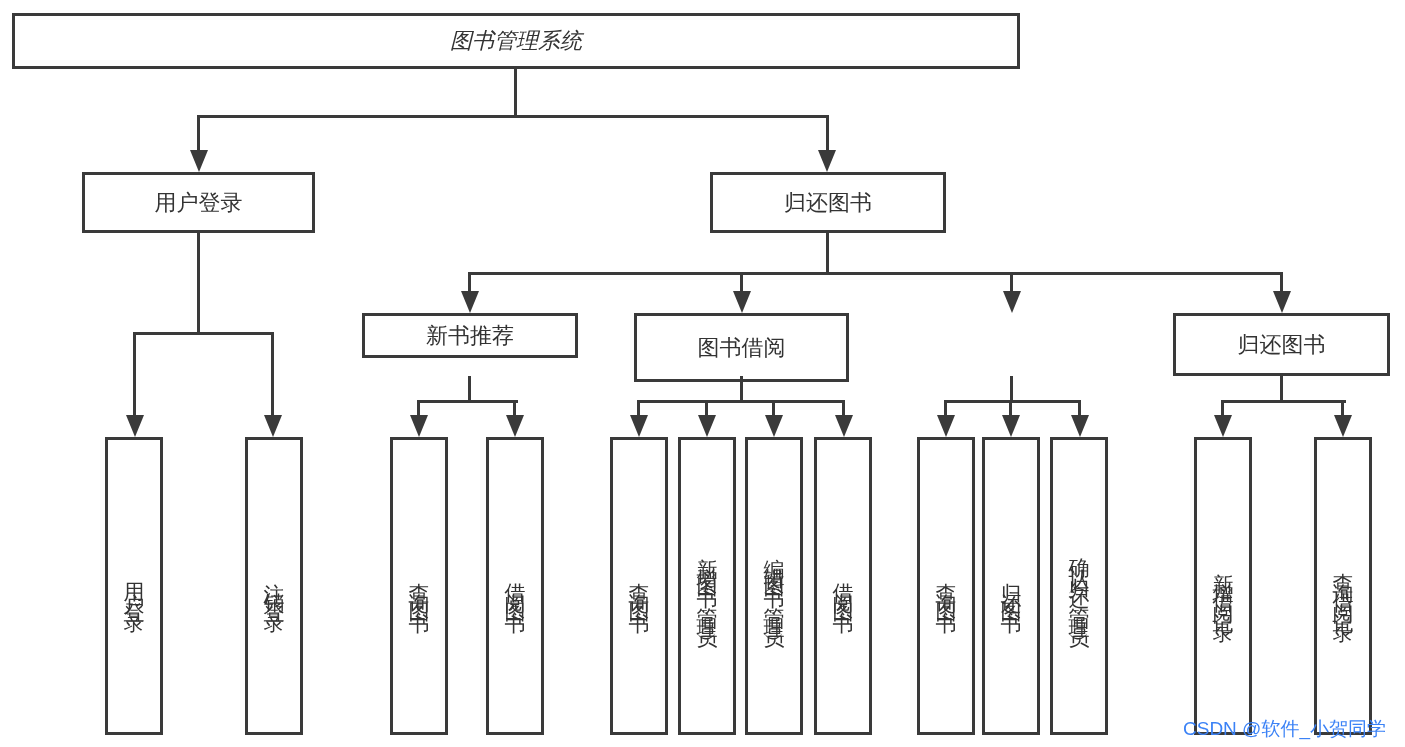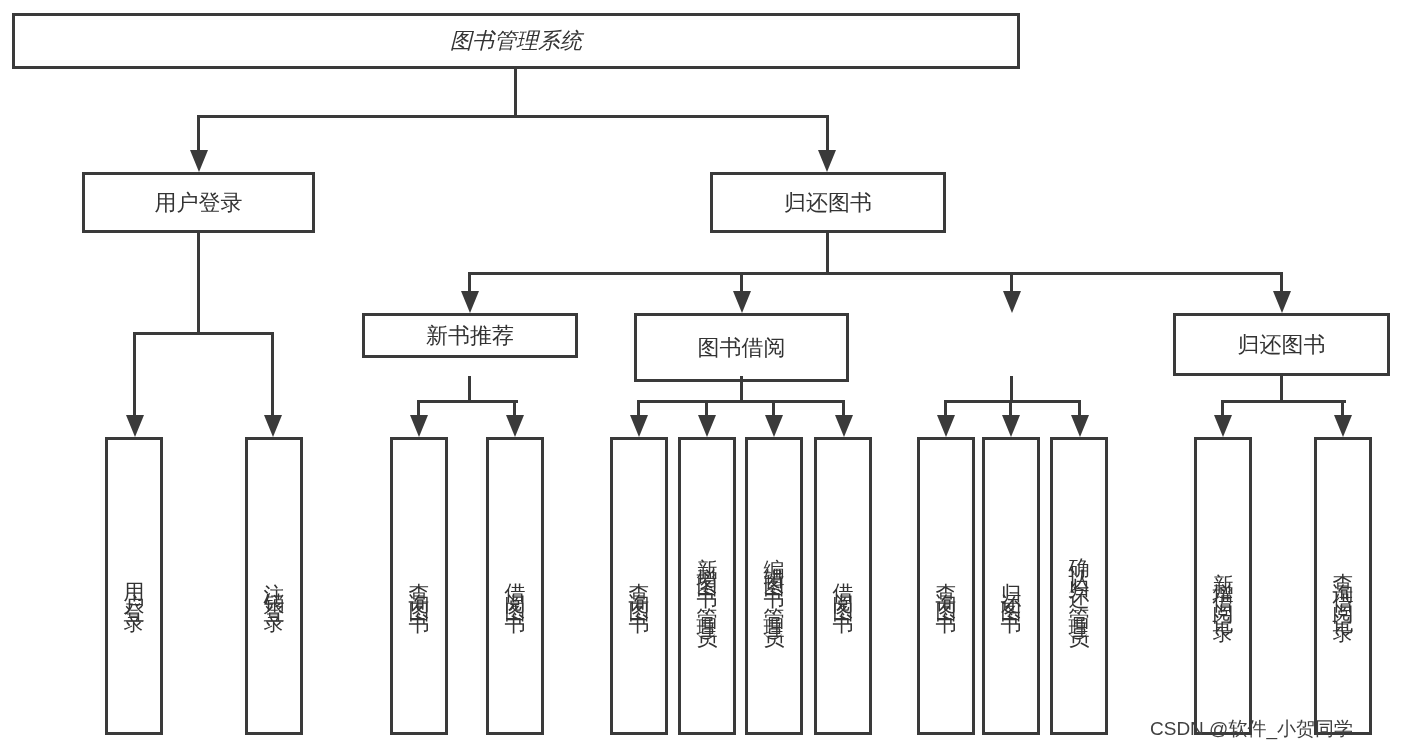--- a/index.html
+++ b/index.html
@@ -25,22 +25,22 @@
   .hline,.vline{position:absolute;background:#3a3a3a;}
   .hline{height:3px;}
   .vline{width:3px;}
   .arrow{
     position:absolute;width:0;height:0;
     border-left:9px solid transparent;
     border-right:9px solid transparent;
     border-top:22px solid #3a3a3a;
   }
   .watermark{
-    position:absolute;left:1150px;top:716px;
-    color:#404040;font-size:19px;white-space:nowrap;
+    position:absolute;left:1183px;top:716px;
+    color:#3b82f6;font-size:19px;white-space:nowrap;
   }
 </style>
 </head>
 <body>
 
 <div class="canvas">
 
   <div class="node" style="left:12px;top:13px;width:1008px;height:56px;font-style:italic;">图书管理系统</div>
 
   <div class="vline" style="left:514px;top:69px;height:49px;"></div>

